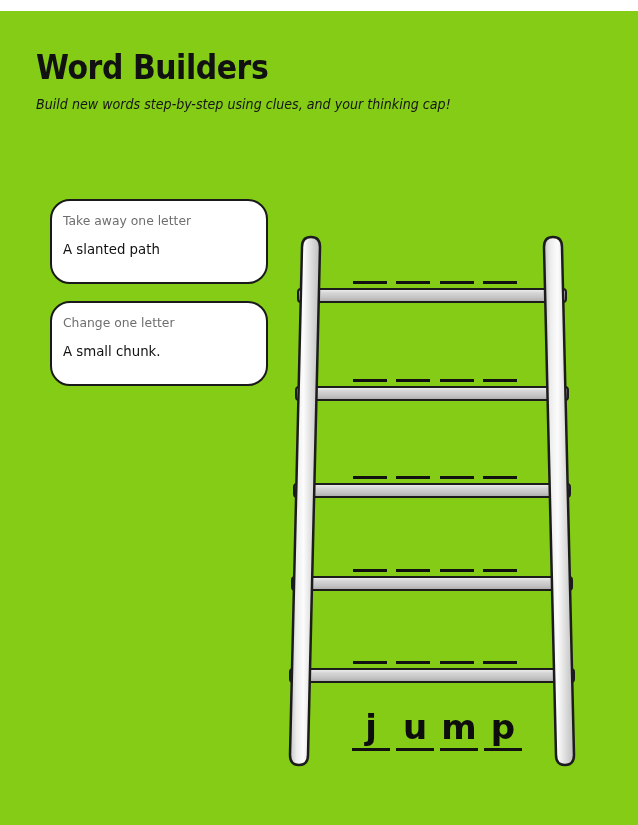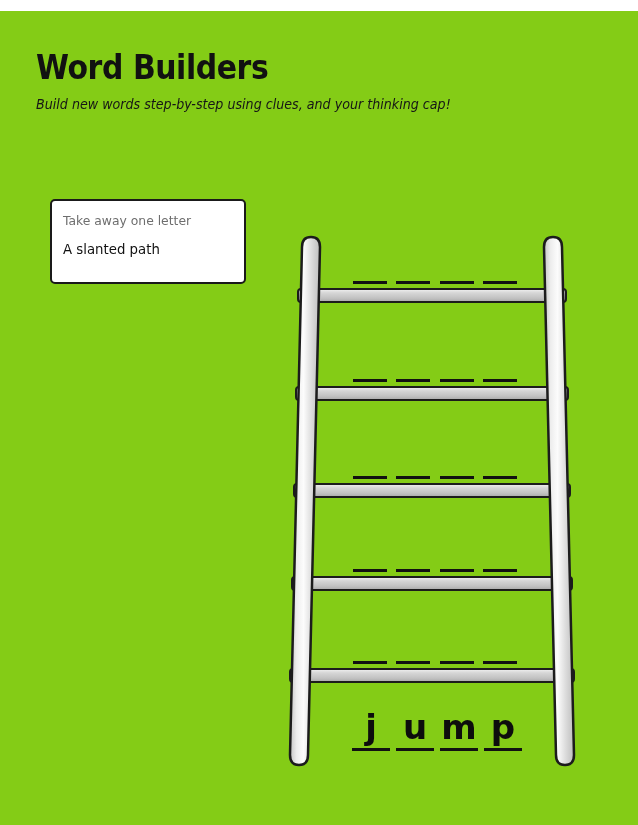--- a/index.html
+++ b/index.html
@@ -52,24 +52,24 @@
 
   
   #clue-list {
     position: absolute;
     left: 50px;
     top: 188px;
     width: 218px;
   }
   .clue-box {
     box-sizing: border-box;
-    width: 196px;
+    width: 218px;
     height: 85px;
     border: 2px solid #1a1a1a;
-    border-radius: 5px;
+    border-radius: 20px;
     background: #ffffff;
     margin-bottom: 17px;
     padding: 12px 11px 0 11px;
     position: relative;
   }
   .clue-instruction {
     font-size: 13px;
     color: #6e6e6e;
     line-height: 1.2;
     transform: scaleX(0.95);
@@ -149,20 +149,24 @@
   <div id="clue-list">
 
     <div class="clue-box">
       <div class="clue-instruction">Take away one letter</div>
       <div class="clue-hint">A slanted path</div>
     </div>
 
 
 
 
+    <div class="clue-box">
+      <div class="clue-instruction">Change one letter</div>
+      <div class="clue-hint">A small chunk.</div>
+    </div>
 
   </div>
 
   <div id="ladder">
     <svg width="300" height="540" viewBox="0 0 300 540">
       <defs>
         <linearGradient id="railGrad" x1="0" y1="0" x2="1" y2="0">
           <stop offset="0%" stop-color="#c4c4c4"></stop>
           <stop offset="22%" stop-color="#ededed"></stop>
           <stop offset="45%" stop-color="#fcfcfc"></stop>

